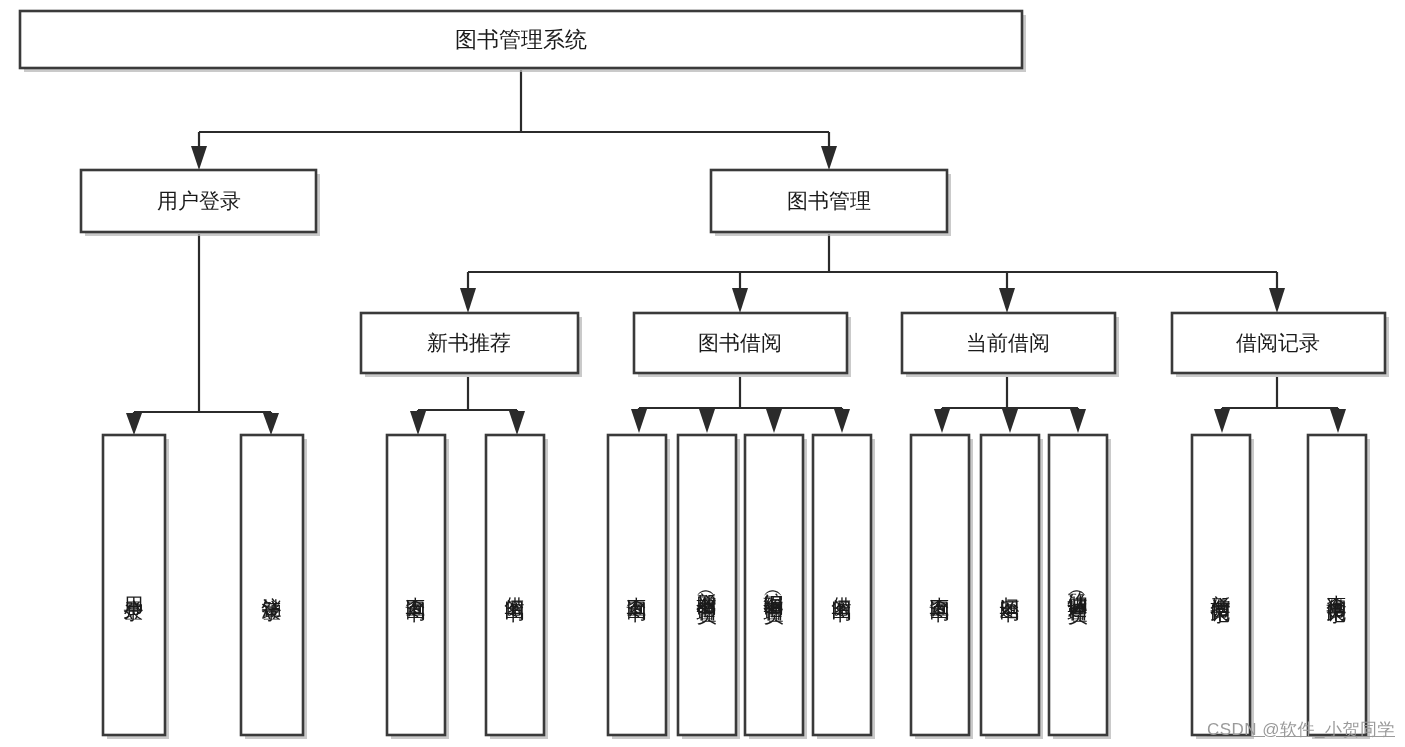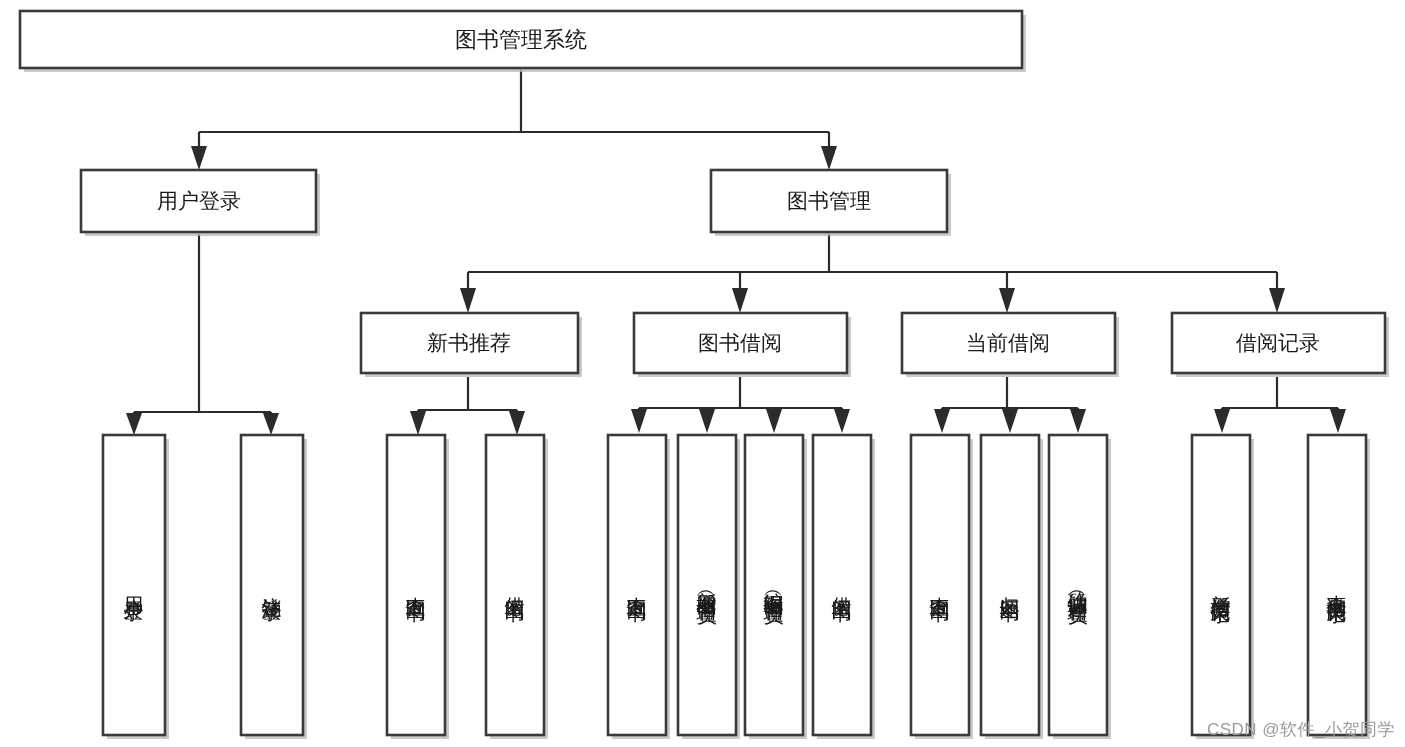--- a/index.html
+++ b/index.html
@@ -73,20 +73,21 @@
   }
   .watermark {
     position: absolute;
     right: 10px;
     bottom: 6px;
     font-family: "Liberation Sans", "DejaVu Sans", sans-serif;
     font-size: 17px;
     color: #9a9a9a;
     letter-spacing: 0.5px;
     white-space: nowrap;
+    text-decoration: underline;
   }
 </style>
 </head>
 <body>
 
 <div id="diagram-root">
 
   <svg id="tree-svg" viewBox="0 0 1405 747">
 
     <g>

